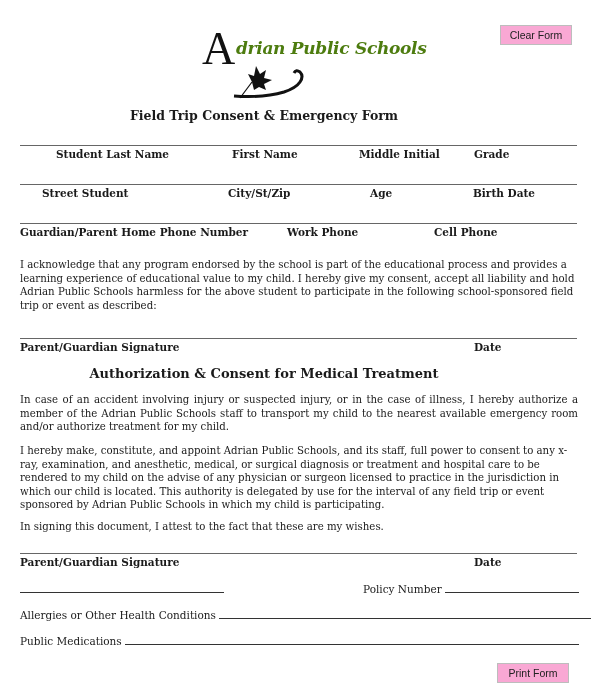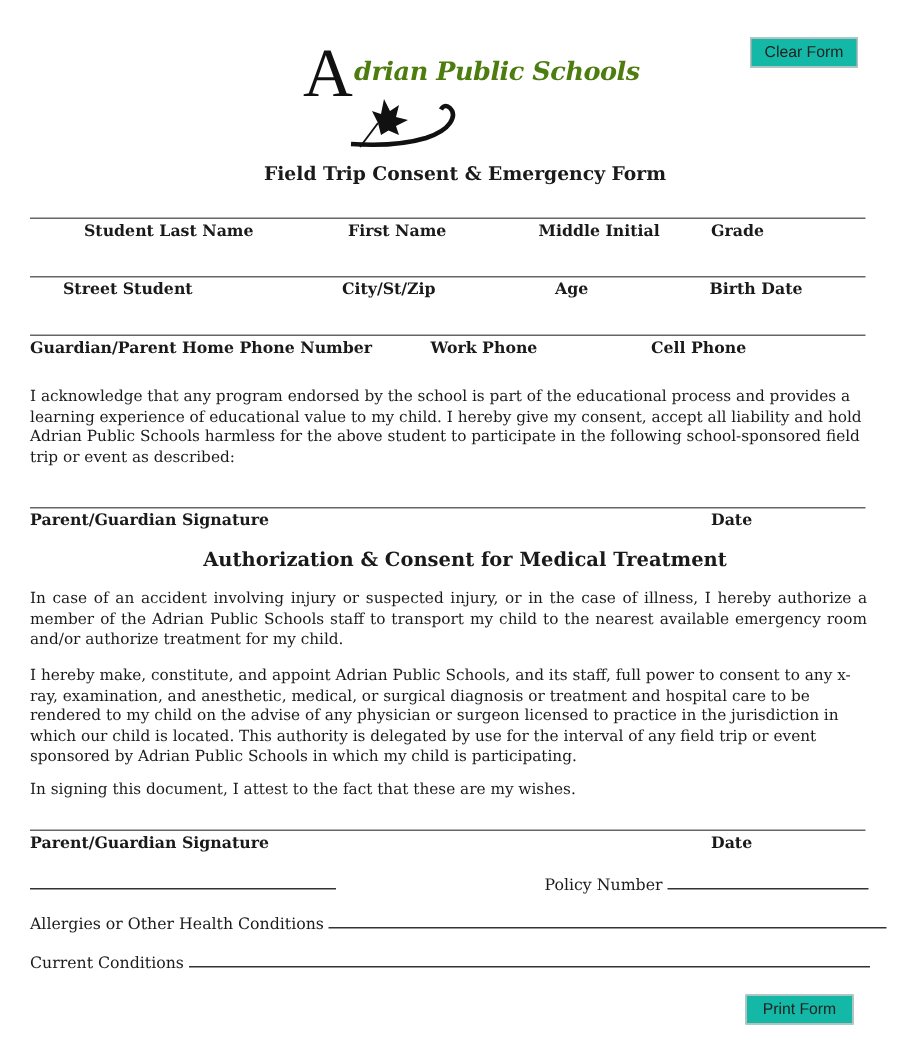--- a/index.html
+++ b/index.html
@@ -1,26 +1,26 @@
 <!DOCTYPE html>
 <html><head>
 <meta charset="utf-8">
 <style>
   html, body { margin:0; padding:0; background:#ffffff; }
   body { width:600px; height:700px; position:relative; overflow:hidden;
          font-family:"DejaVu Serif", "Liberation Serif", serif; color:#1a1a1a; }
   .abs { position:absolute; }
-  .btn { position:absolute; background:#14b8a6; border:1px solid #bdbdbd;
+  .btn { position:absolute; background:#f9a8d4; border:1px solid #bdbdbd;
          font-family:"Liberation Sans", sans-serif; font-size:10.5px; color:#222;
          display:flex; align-items:center; justify-content:center; cursor:pointer; }
   .logo { position:absolute; left:196px; top:28px; width:170px; height:70px; }
   .logo-text { position:absolute; left:40px; top:10px; font-family:"DejaVu Serif","Liberation Serif",serif;
                font-style:italic; font-size:17px; color:#4d7c0f; white-space:nowrap; letter-spacing:-0.3px;font-weight:bold; }
   .logo-A { position:absolute; left:6px; top:-2px; font-family:"Liberation Serif",serif; font-size:46px; color:#111; line-height:1; }
-  .title { position:absolute; left:0; width:528px; text-align:center; font-weight:bold; font-size:12.5px;padding-left:46px; }
+  .title { position:absolute; left:0; width:528px; text-align:center; font-weight:bold; font-size:12.5px; }
   .rule { position:absolute; left:20px; width:557px; height:0; border-top:1px solid #666; }
   .lbl { position:absolute; font-weight:bold; font-size:10.5px; white-space:nowrap; }
   .para { position:absolute; left:20px; width:558px; font-size:10.2px; line-height:13.5px;margin-top:11px; }
   .justify { text-align:justify; }
   .line-field { position:absolute; font-size:10.5px; white-space:nowrap; }
   .uline { display:inline-block; border-bottom:1px solid #333; height:10px; vertical-align:baseline; }
 </style>
 </head>
 <body>
 
@@ -78,17 +78,17 @@
   <span>Policy Number</span>
   <span class="uline" style="width:134px"></span>
 </div>
 
 <div class="line-field" style="left:20px;top:608px">
   <span>Allergies or Other Health Conditions</span>
   <span class="uline" style="width:372px"></span>
 </div>
 
 <div class="line-field" style="left:20px;top:634px">
-  <span>Current Conditions</span>
+  <span>Public Medications</span>
   <span class="uline" style="width:454px"></span>
 </div>
 
 <div class="btn" style="left:497px;top:663px;width:70px;height:18px">Print Form</div>
 
 </body></html>

